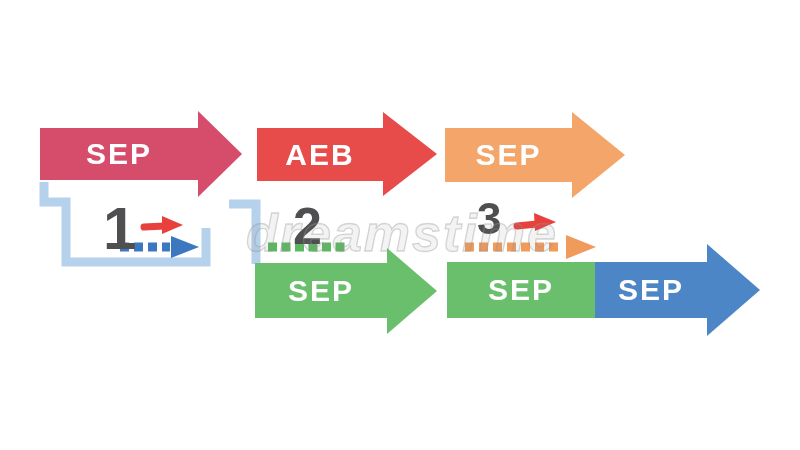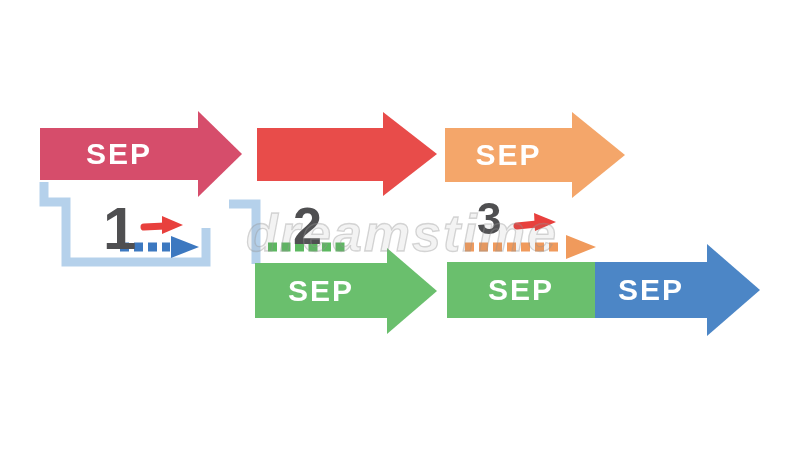--- a/index.html
+++ b/index.html
@@ -130,20 +130,21 @@
 
   <div class="watermark">dreamstime</div>
 
   <div class="arrow a1" style="background-color: rgb(214, 77, 107);">
     <div class="arrow-head" style="border-left-color: rgb(214, 77, 107);"></div>
     <div class="arrow-label">SEP</div>
   </div>
 
   <div class="arrow a2" style="background-color: rgb(232, 76, 74);">
     <div class="arrow-head" style="border-left-color: rgb(232, 76, 74);"></div>
+    <div class="arrow-label">AEB</div>
   </div>
 
   <div class="arrow a3" style="background-color: rgb(244, 166, 106);">
     <div class="arrow-head" style="border-left-color: rgb(244, 166, 106);"></div>
     <div class="arrow-label">SEP</div>
   </div>
 
   <div class="arrow a4" style="background-color: rgb(106, 191, 109);">
     <div class="arrow-head" style="border-left-color: rgb(106, 191, 109);"></div>
     <div class="arrow-label">SEP</div>

